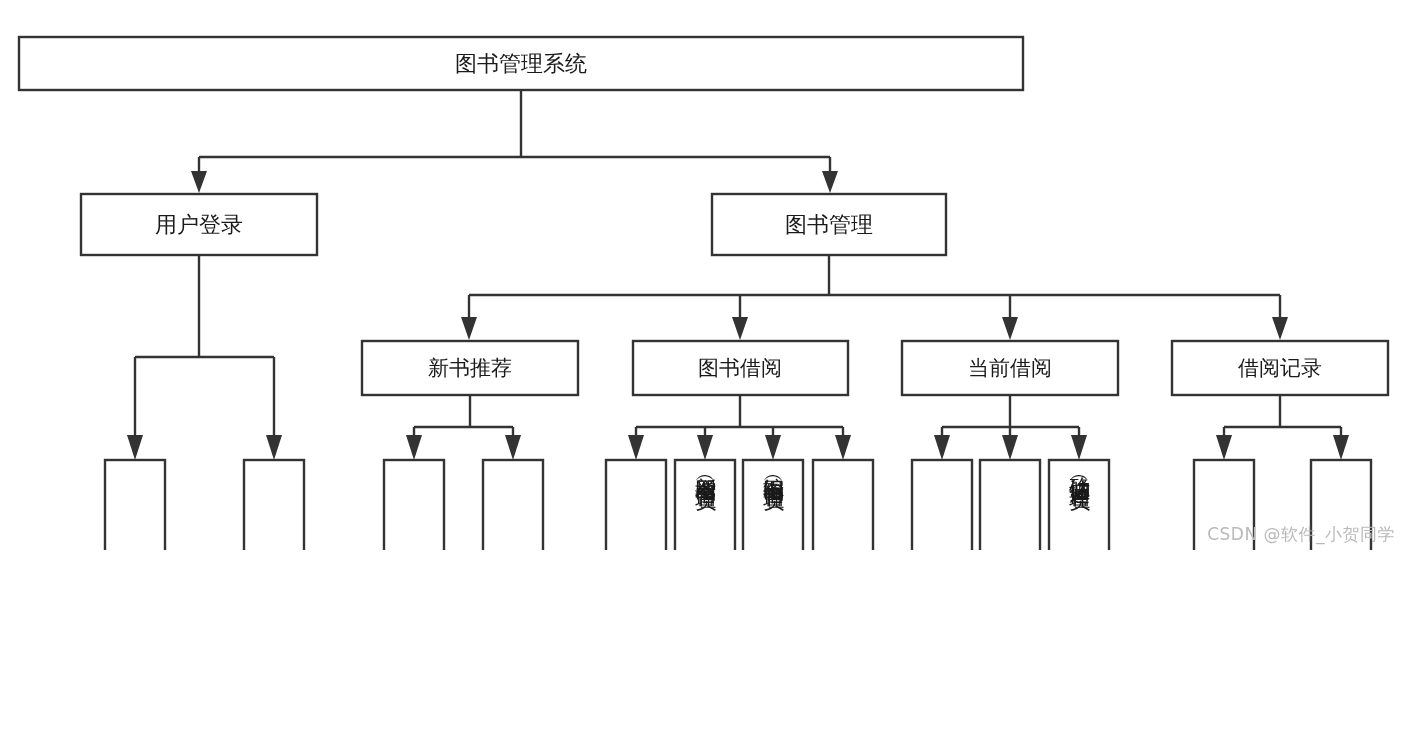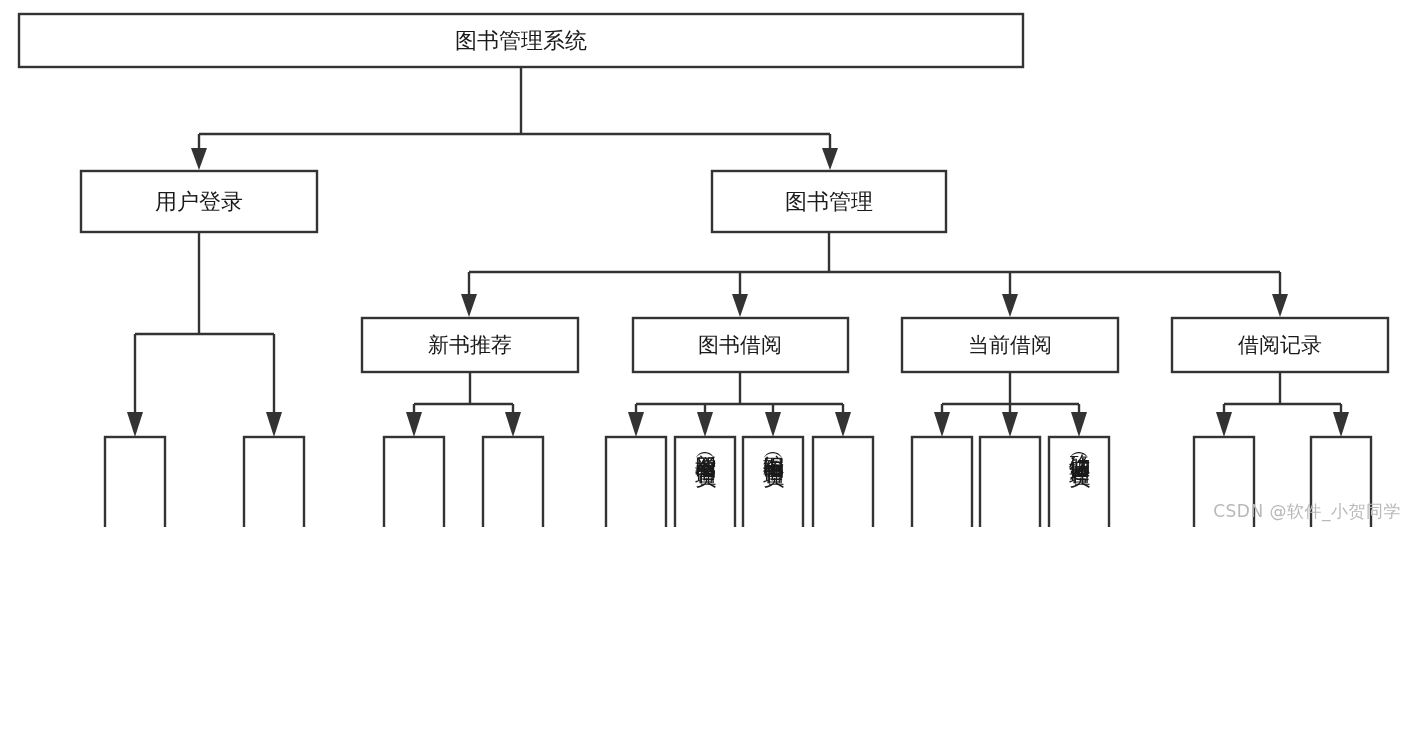--- a/index.html
+++ b/index.html
@@ -9,20 +9,21 @@
   }
   body {
     font-family: "DejaVu Sans", "Liberation Sans", sans-serif;
   }
   #diagram-root {
     position: relative;
     width: 1405px;
     height: 527px;
     background: #ffffff;
     overflow: hidden;
+    margin-top: 23px;
   }
   svg.diagram-canvas {
     position: absolute;
     left: 0;
     top: 0;
     width: 1405px;
     height: 747px;
   }
   .node-box {
     fill: #ffffff;
@@ -62,21 +63,21 @@
     font-family: "DejaVu Sans", "Liberation Sans", sans-serif;
     font-size: 21px;
     line-height: 1.12;
     letter-spacing: 2px;
     color: #1a1a1a;
     white-space: nowrap;
     text-align: center;
   }
   .watermark {
     position: absolute;
-    right: 4px;
+    right: 10px;
     bottom: 4px;
     font-family: "DejaVu Sans", "Liberation Sans", sans-serif;
     font-size: 17px;
     color: #b9b9b9;
     white-space: nowrap;
     letter-spacing: 0.5px;
   }
 </style>
 </head>
 <body>

